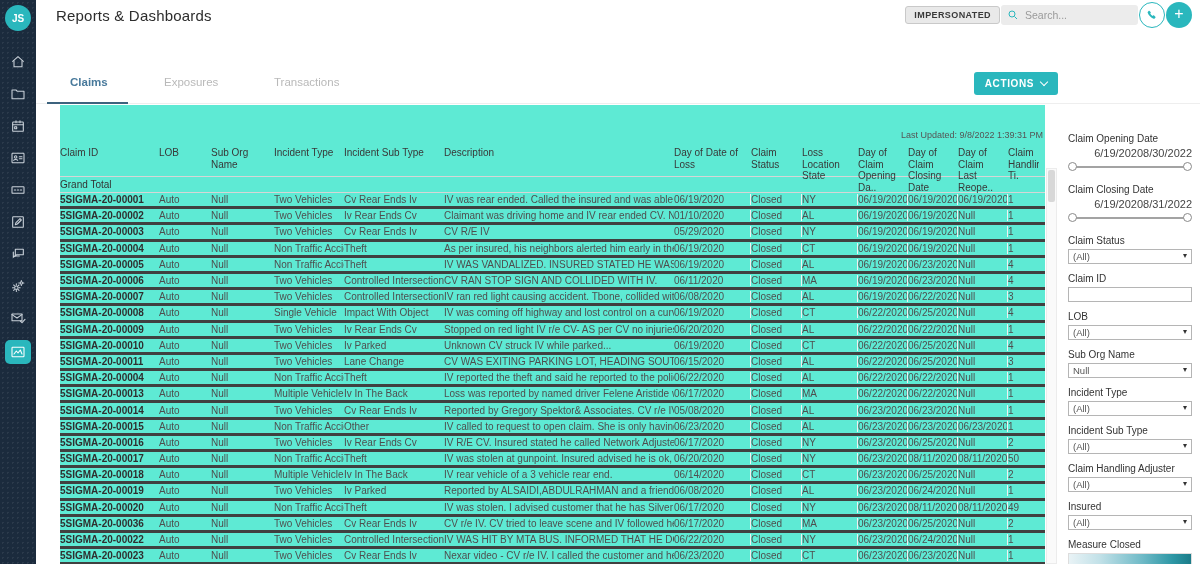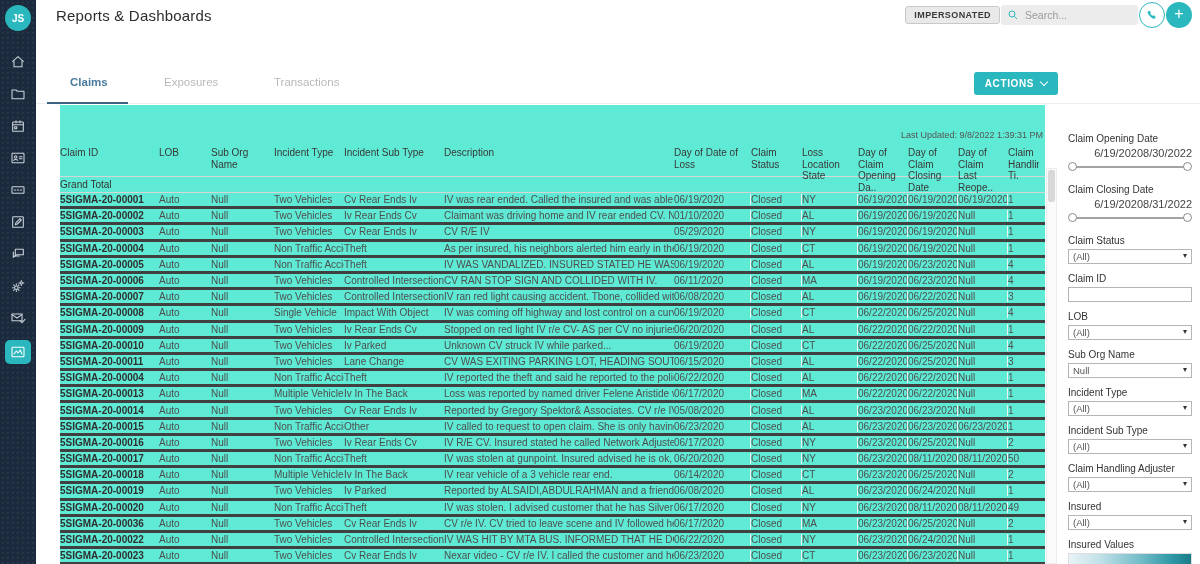--- a/index.html
+++ b/index.html
@@ -642,21 +642,21 @@
         </div>
       </div>
       <div class="fgroup">
         <div class="flabel">Insured</div>
         <div class="fselect">
           <span class="val">(All)</span>
           <span class="caret">▾</span>
         </div>
       </div>
       <div class="fgroup">
-        <div class="flabel">Insured Values</div>
+        <div class="flabel">Measure Closed</div>
         <div class="gbar"></div>
         <div class="gminmax">
           <span>-132,088</span>
           <span>352,503</span>
         </div>
       </div>
     </div>
 
 </div>
 

